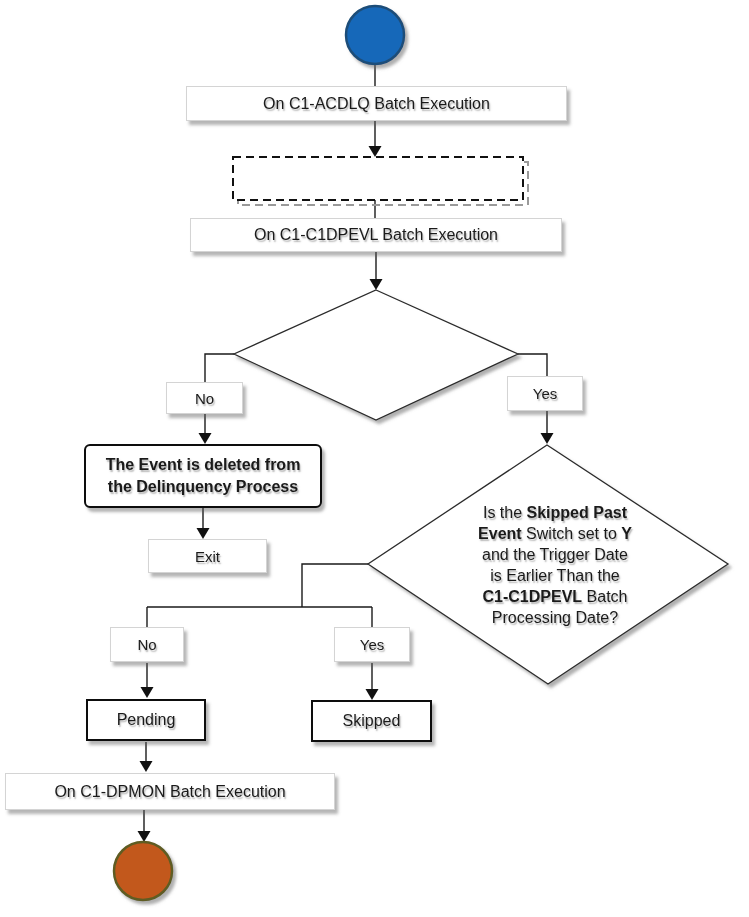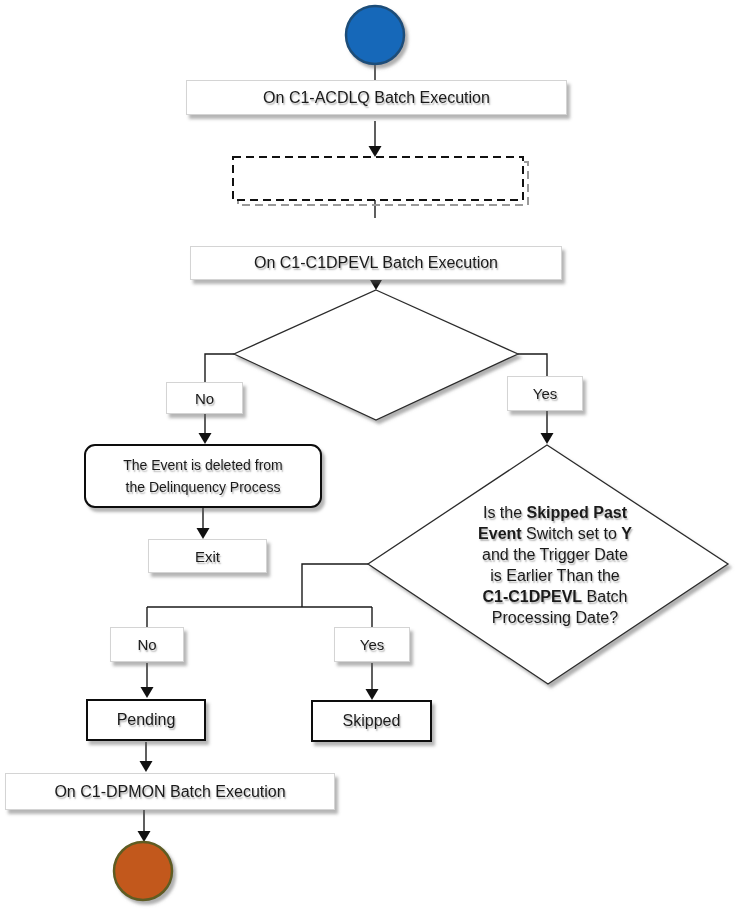--- a/index.html
+++ b/index.html
@@ -25,23 +25,24 @@
     box-shadow: 3px 4px 3px rgba(90,90,90,0.45);
     font-size: 16px;
     white-space: pre-line;
     text-shadow: 1.2px 1.8px 1.5px rgba(110,110,110,0.5);
     box-sizing: border-box;
   }
   .node.small { font-size: 15px; }
   .node.strong { border: 2px solid #0d0d0d; }
   .node.rounded {
     border: 2.5px solid #0d0d0d;
-    border-radius: 11px;
-    font-size: 14px;
+    border-radius: 6px;
+    font-size: 16px;
     line-height: 22px;
+    font-weight: bold;
   }
   .overlay-label {
     position: absolute;
     display: flex;
     align-items: center;
     justify-content: center;
     text-align: center;
     background: transparent;
     border: none;
     box-shadow: none;
@@ -99,24 +100,24 @@
     <rect x="238" y="162" width="290" height="43" fill="none" stroke="#9a9a9a" stroke-width="2" stroke-dasharray="8 5"></rect>
     <rect x="233" y="157" width="290" height="43" fill="#ffffff" stroke="#111111" stroke-width="2" stroke-dasharray="8 5"></rect>
 
     <polygon points="376,290 518,354 376,420 234,354" fill="#ffffff" stroke="#2b2b2b" stroke-width="1.3" filter="url(#ds)"></polygon>
     <polygon points="547,445 728,564 548,684 368,564" fill="#ffffff" stroke="#2b2b2b" stroke-width="1.3" filter="url(#ds)"></polygon>
 
     <circle cx="375" cy="35" r="29" stroke-width="2.5" filter="url(#ds)" fill="#1767B9" stroke="#1F4E79"></circle>
     <circle cx="143" cy="871" r="29" stroke-width="2.5" filter="url(#ds)" fill="#C2591B" stroke="#5E5C24"></circle>
   </svg>
 
-  <div class="node" style="left:186px; top:80px; width:381px; height:35px;">On C1-ACDLQ Batch Execution</div>
+  <div class="node" style="left:186px; top:86px; width:381px; height:35px;">On C1-ACDLQ Batch Execution</div>
 
 
-  <div class="node" style="left:190px; top:218px; width:372px; height:34px;margin-top:28px;">On C1-C1DPEVL Batch Execution</div>
+  <div class="node" style="left:190px; top:218px; width:372px; height:34px;">On C1-C1DPEVL Batch Execution</div>
 
 
   <div class="node small" style="left:166px; top:382px; width:77px; height:32px;">No</div>
 
   <div class="node small" style="left:507px; top:376px; width:76px; height:35px;">Yes</div>
 
   <div class="node rounded" style="left:84px; top:444px; width:238px; height:64px;">The Event is deleted from
 the Delinquency Process</div>
 
   <div class="node small" style="left:148px; top:539px; width:119px; height:34px;">Exit</div>

